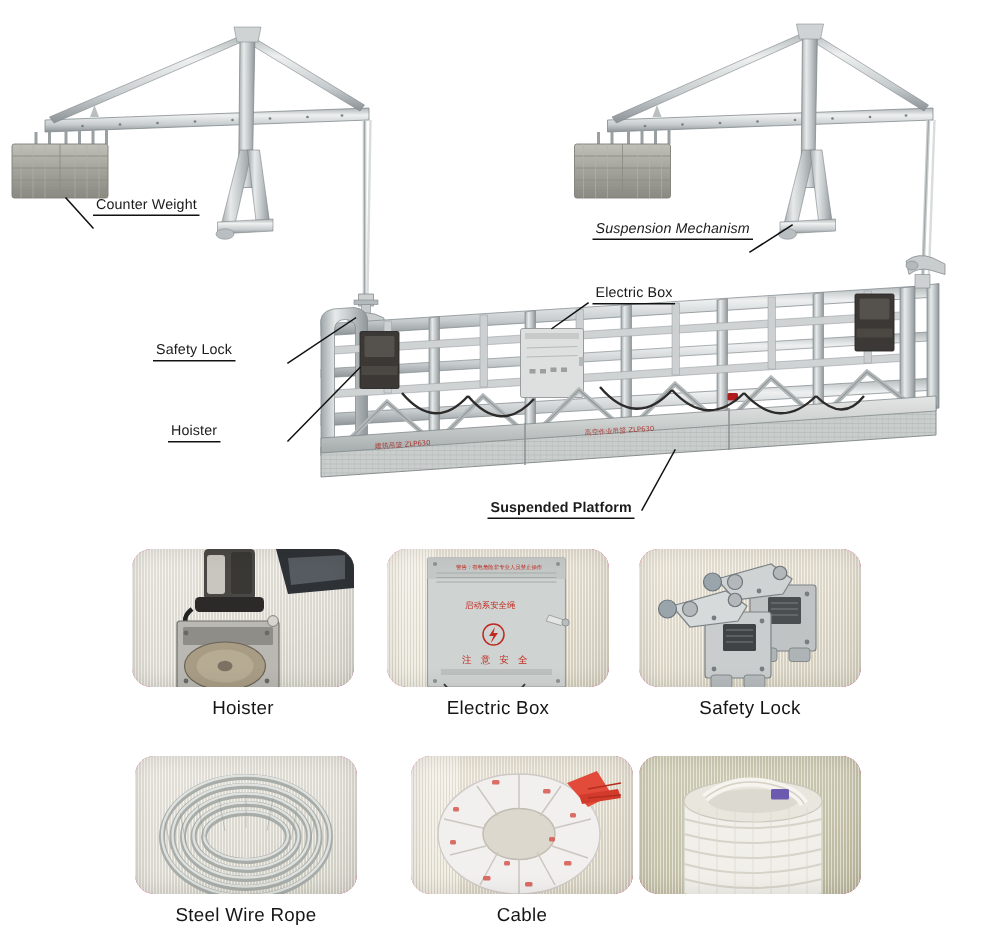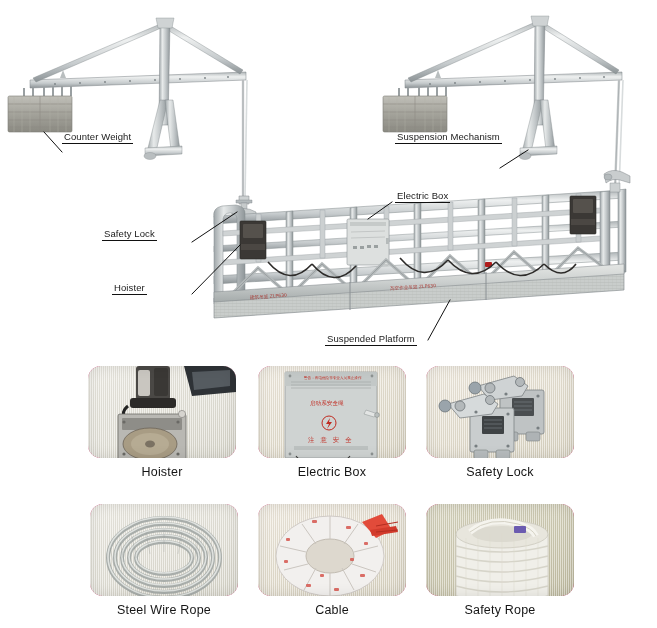--- a/index.html
+++ b/index.html
@@ -357,41 +357,41 @@
 
       <path d="M450,300 L428,340"></path>
     </g>
   </svg>
 
   <div class="callout" style="left:62px;top:131px;">
     <span class="txt">Counter Weight</span>
     <span class="rule"></span>
   </div>
 
-  <div class="callout" style="left:395px;top:131px;">
+  <div class="callout" style="left:395px;top:147px;font-style:italic;">
     <span class="txt">Suspension Mechanism</span>
     <span class="rule"></span>
   </div>
 
   <div class="callout" style="left:395px;top:190px;">
     <span class="txt">Electric Box</span>
     <span class="rule"></span>
   </div>
 
   <div class="callout" style="left:102px;top:228px;">
     <span class="txt">Safety Lock</span>
     <span class="rule"></span>
   </div>
 
   <div class="callout" style="left:112px;top:282px;">
     <span class="txt">Hoister</span>
     <span class="rule"></span>
   </div>
 
-  <div class="callout" style="left:325px;top:333px;">
+  <div class="callout" style="left:325px;top:333px;font-weight:bold;">
     <span class="txt">Suspended Platform</span>
     <span class="rule"></span>
   </div>
 
   <div class="grid">
 
     <div class="cell" style="left:82px;top:4px;">
       <div class="photo">
         <div class="sheet cool"></div>
         <svg width="148" height="104" viewBox="0 0 148 104" style="position:absolute;inset:0">
@@ -553,21 +553,21 @@
               <path d="M92,28 L88,50"></path>
             <path d="M108,34 L104,56"></path>
               <path d="M120,42 L116,60"></path>
           </g>
         </svg>
         <div class="vig"></div>
       </div>
       <div class="cap">Steel Wire Rope</div>
     </div>
 
-    <div class="cell" style="left:252px;top:142px;">
+    <div class="cell" style="left:268px;top:142px;">
       <div class="photo">
         <div class="sheet warm"></div>
         <svg width="148" height="104" viewBox="0 0 148 104" style="position:absolute;inset:0">
 
           <ellipse cx="72" cy="52" rx="54" ry="40" fill="#f2f0ee" stroke="#cfcac6" stroke-width="1"></ellipse>
           <ellipse cx="72" cy="52" rx="24" ry="17" fill="#ddd8ce" stroke="#c2bcb2" stroke-width="1"></ellipse>
 
           <g stroke="#cbc6c0" stroke-width="1" fill="none">
             <path d="M72,12 L72,35"></path>
               <path d="M100,20 L86,40"></path>
@@ -635,17 +635,16 @@
             <path d="M112,34 L112,102"></path>
           </g>
 
           <path d="M44,28 Q64,12 92,20 Q106,24 110,32" stroke="#f5f4ee" stroke-width="6" fill="none"></path>
           <path d="M44,28 Q64,12 92,20 Q106,24 110,32" stroke="#d4d1c4" stroke-width="1" fill="none"></path>
 
           <rect x="88" y="22" width="12" height="7" rx="1" fill="#6b5bb0"></rect>
         </svg>
         <div class="vig"></div>
       </div>
-      <div class="cap">Safety Rope</div>
     </div>
 
   </div>
 </div>
 
 </body></html>

